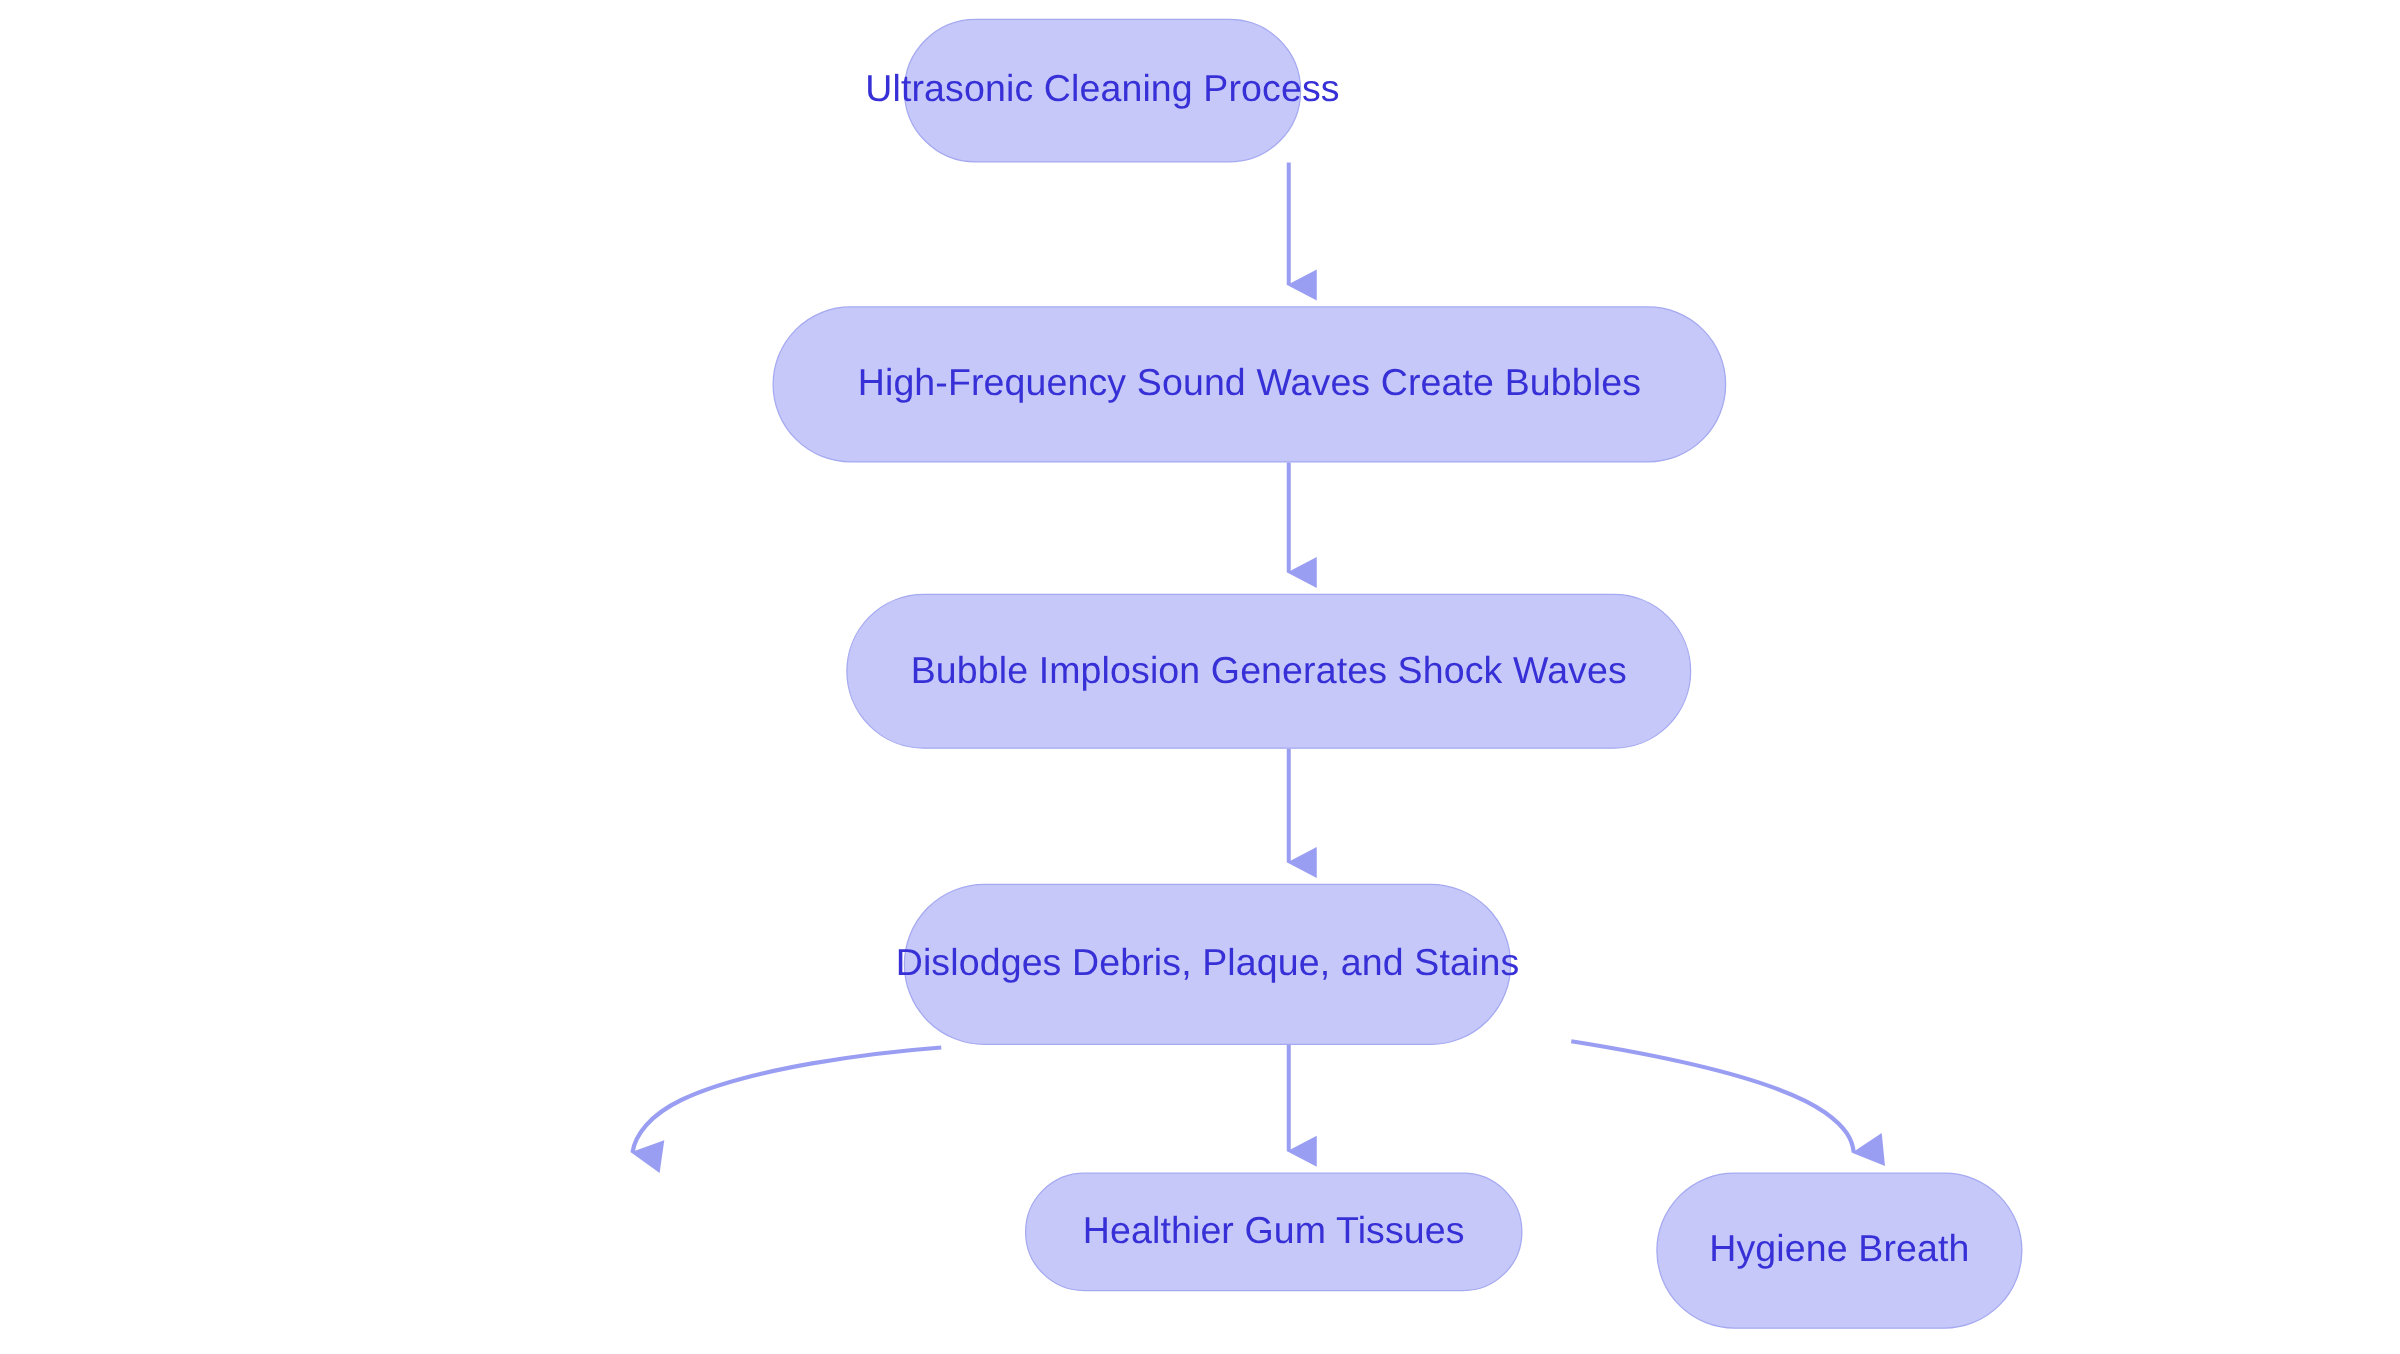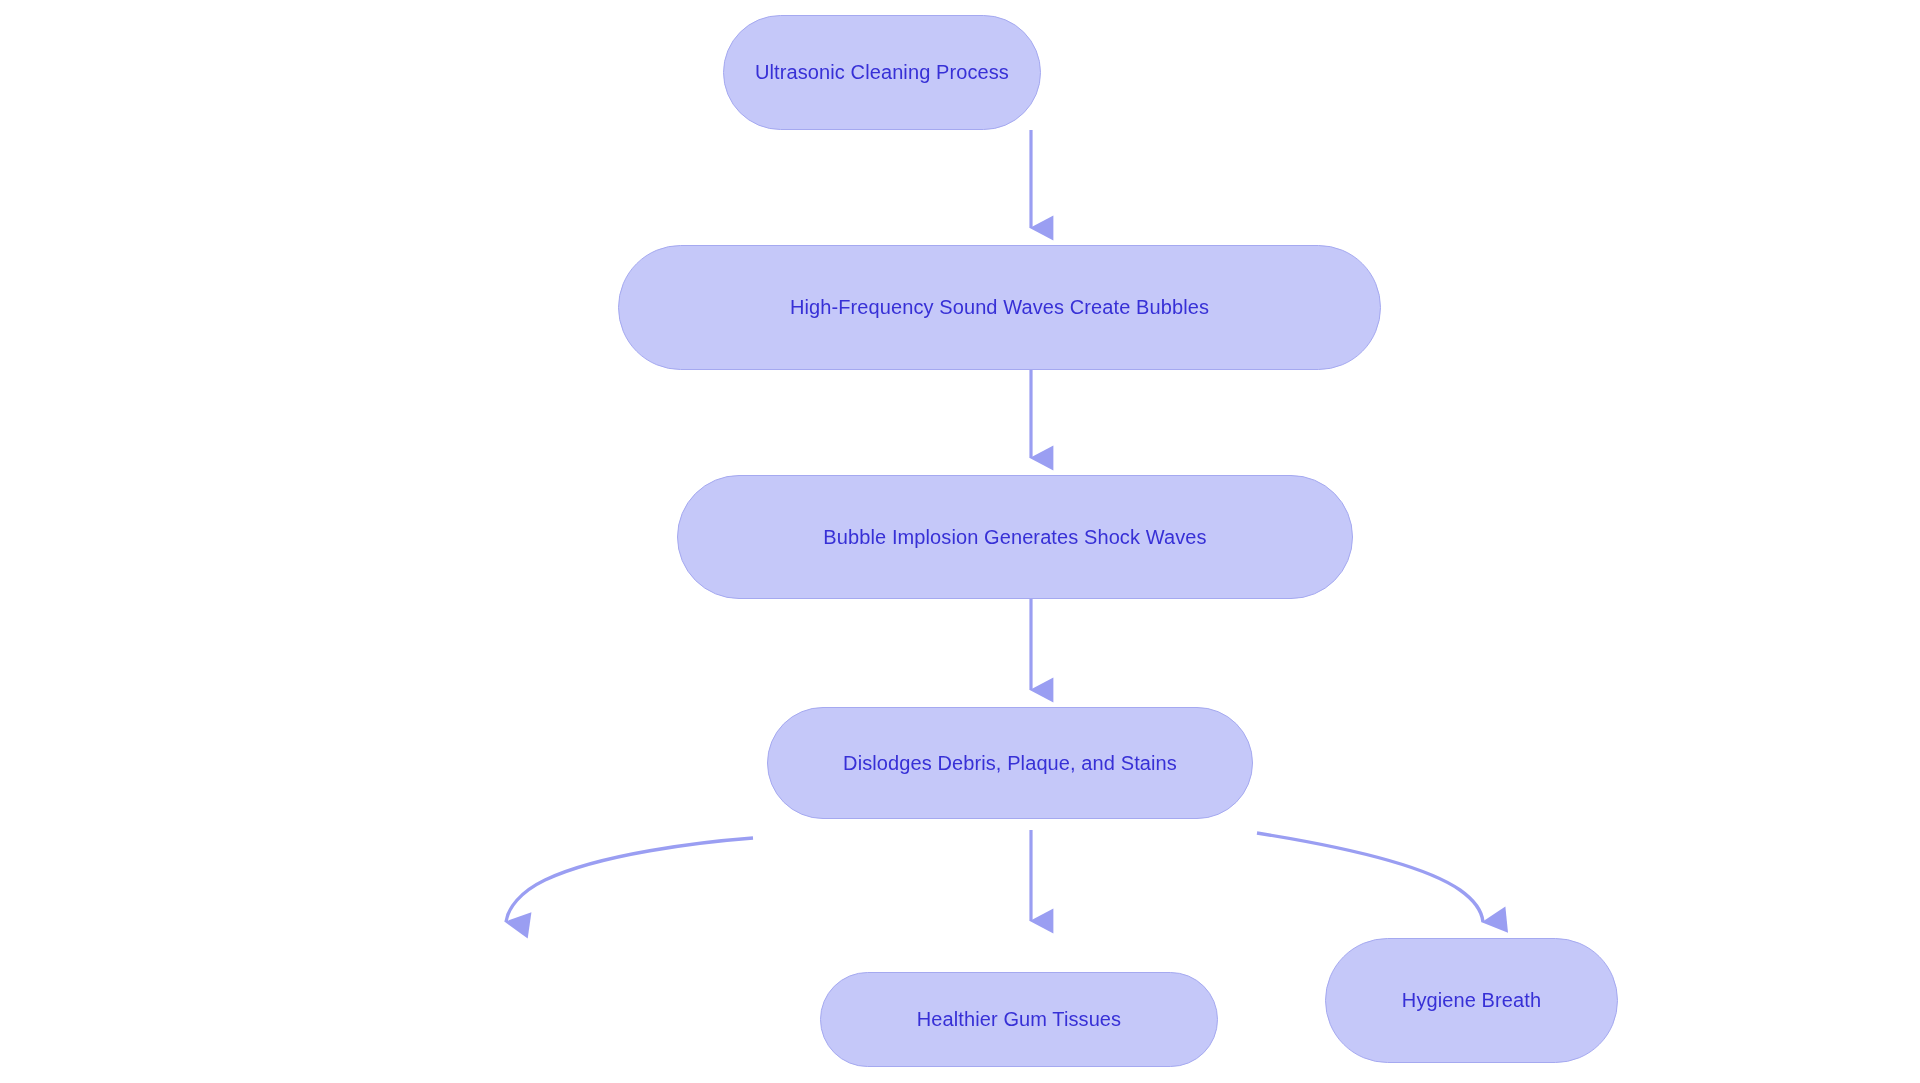--- a/index.html
+++ b/index.html
@@ -33,35 +33,35 @@
     border: 1.6px solid #a5a9f0;
     border-radius: 999px;
     display: flex;
     align-items: center;
     justify-content: center;
     z-index: 2;
   }
   .node-label {
     color: #3730d6;
     font-family: "Liberation Sans", sans-serif;
-    font-size: 20px;
+    font-size: 30px;
     font-weight: 400;
     letter-spacing: 0.1px;
     line-height: 1.15;
     white-space: nowrap;
     text-align: right;
     user-select: none;
   }
   
   #node-n1 { left: 723px; top: 15px;  width: 318px; height: 115px; }
   #node-n2 { left: 618px; top: 245px; width: 763px; height: 125px; }
   #node-n3 { left: 677px; top: 475px; width: 676px; height: 124px; }
-  #node-n4 { left: 723px; top: 707px; width: 486px; height: 112px; margin-left: 44px; }
+  #node-n4 { left: 723px; top: 707px; width: 486px; height: 129px; }
   #node-n5 { left: 302px; top: 938px; width: 407px; height: 124px; }
-  #node-n6 { left: 820px; top: 938px; width: 398px; height: 95px; margin-top: 34px; }
+  #node-n6 { left: 820px; top: 938px; width: 398px; height: 95px; }
   #node-n7 { left: 1325px; top: 938px; width: 293px; height: 125px; }
 </style>
 </head>
 <body>
 
 <div id="flowchart-canvas">
 
   <svg id="edge-layer" viewBox="0 0 1920 1083" width="1920" height="1083" xmlns="http://www.w3.org/2000/svg">
     <defs>
       <marker id="arrowhead" markerWidth="9" markerHeight="9" refX="4.5" refY="7.6" orient="auto" markerUnits="strokeWidth">

